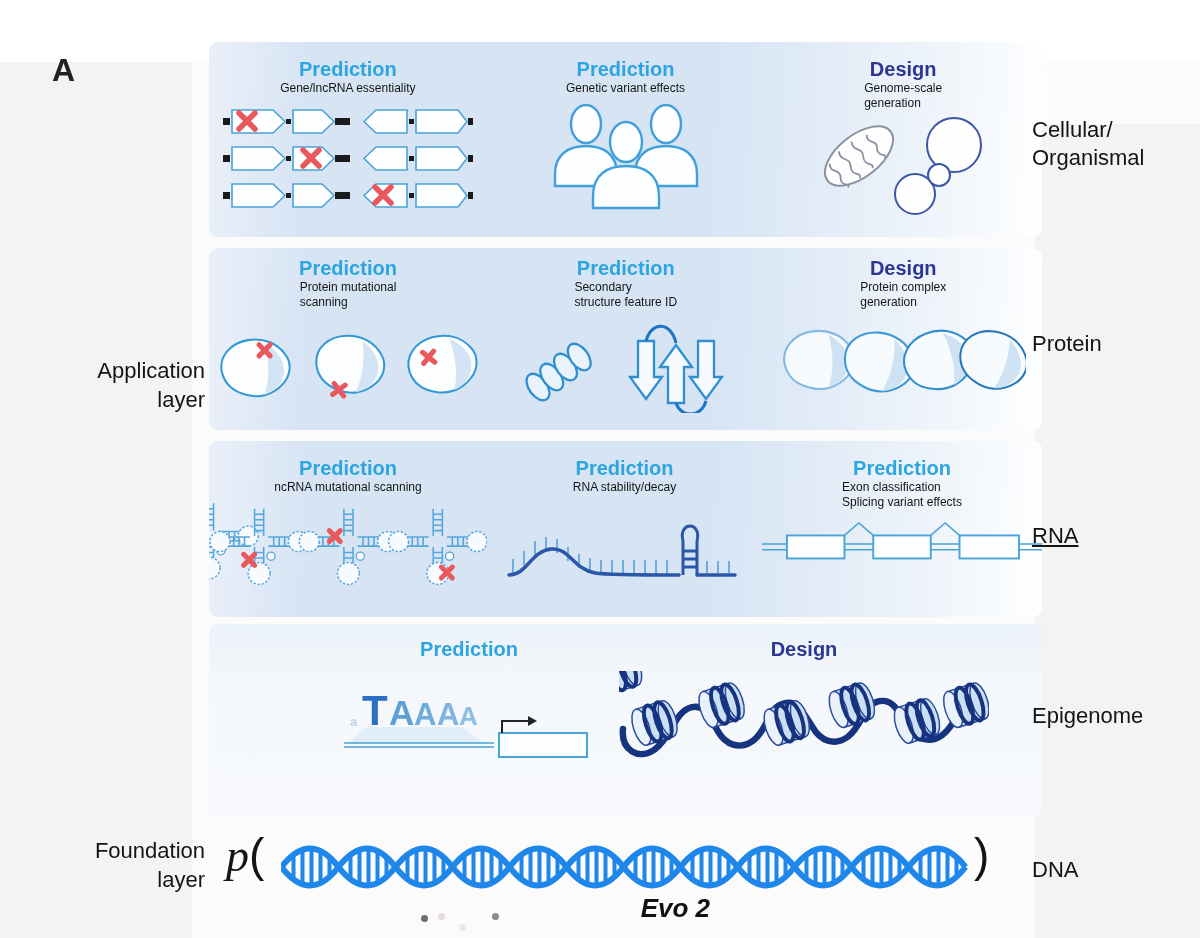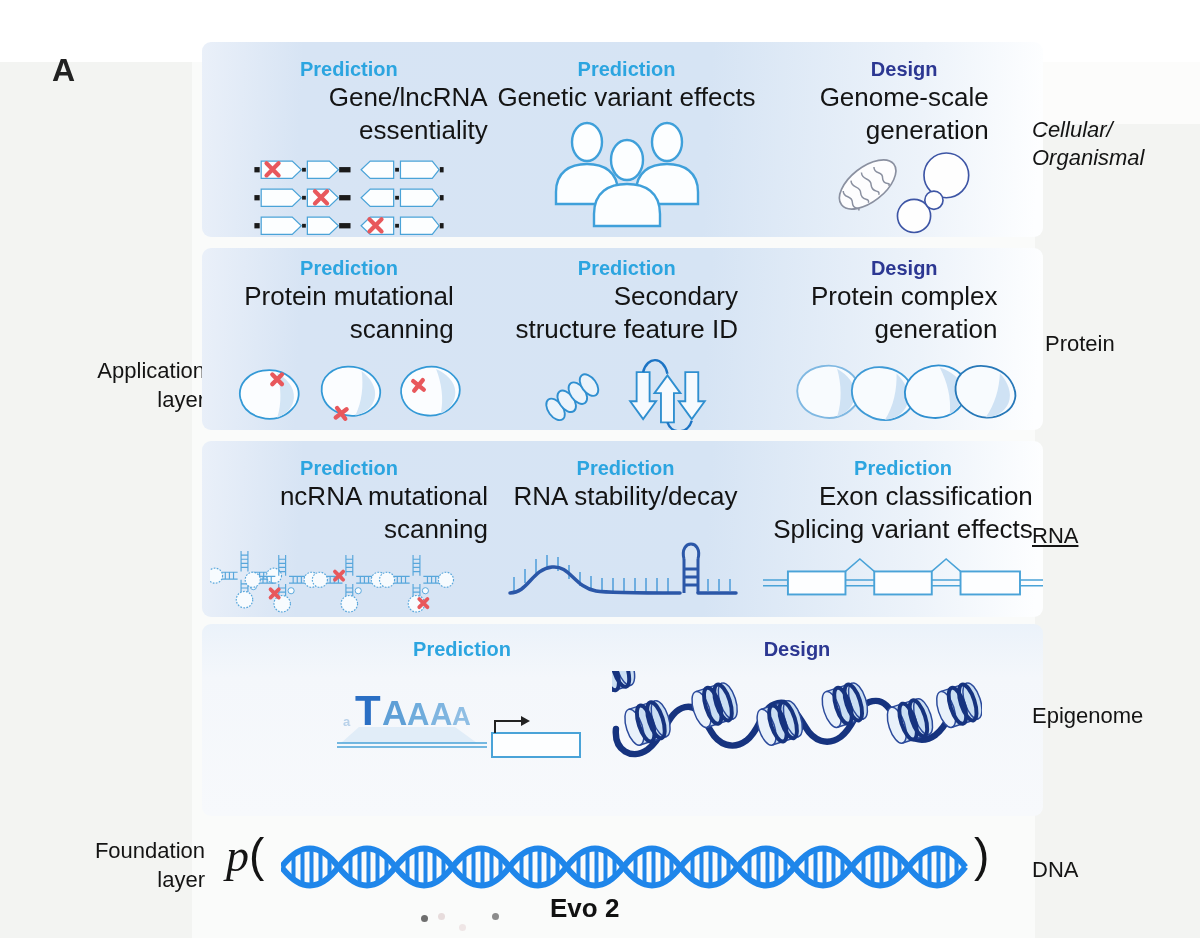--- a/index.html
+++ b/index.html
@@ -2,52 +2,52 @@
 <html><head>
 <meta charset="utf-8">
 <style>
   html,body{margin:0;padding:0;background:#fff;}
   .stage{position:relative;width:1200px;height:938px;background:#fff;
          font-family:"Liberation Sans",sans-serif;overflow:hidden;color:#141414;}
   .bg-gray{position:absolute;left:0;top:62px;width:1200px;height:876px;background:#F3F4F2;}
   .bg-mid{position:absolute;left:192px;top:62px;width:843px;height:876px;background:#FAFBFA;}
   .bg-tr{position:absolute;left:1035px;top:62px;width:165px;height:62px;background:#FCFCFB;}
 
-  .row-panel{position:absolute;left:202px;width:833px;border-radius:9px;display:flex;padding-left:8px;}
+  .row-panel{position:absolute;left:209px;width:833px;border-radius:9px;display:flex;}
   .grad-blue{background:linear-gradient(93deg,#EAF0F9 0%,#D7E4F4 12%,#D6E4F4 60%,#EDF3FA 85%,#FDFEFF 99%);}
   #row1{top:42px;height:195px;}
   #row2{top:248px;height:182px;}
   #row3{top:441px;height:176px;}
   #row4{top:624px;height:192px;background:linear-gradient(180deg,#EBF2FA 0%,#F4F7FB 28%,#F7F9FC 100%);}
 
   .cell{flex:1;display:flex;flex-direction:column;align-items:center;padding-top:16px;}
   #row2 .cell{padding-top:9px;}
   .tag{font-size:20px;font-weight:bold;line-height:1.15;}
   .tag.prediction{color:#2CA5E0;}
   .tag.design{color:#2C3792;}
-  .sub{font-size:26px;color:#141414;text-align:right;line-height:1.28;white-space:pre-line;}
+  .sub{font-size:12px;color:#141414;text-align:left;line-height:1.28;white-space:pre-line;}
   .icon{margin-top:10px;}
 
   .side-label{position:absolute;left:1032px;font-size:22px;line-height:1.28;}
-  #lbl-cellular{top:116px;font-style:italic;} #lbl-protein{top:330px;margin-left:13px;} #lbl-rna{top:522px;text-decoration:underline;}
+  #lbl-cellular{top:116px;} #lbl-protein{top:330px;} #lbl-rna{top:522px;text-decoration:underline;}
   #lbl-epigenome{top:702px;} #lbl-dna{top:856px;}
 
   .layer-label{position:absolute;left:30px;width:175px;text-align:right;
                font-size:22px;line-height:1.32;}
   #lbl-application{top:356px;} #lbl-foundation{top:836px;text-align:right;}
 
   #panel-a{position:absolute;left:52px;top:52px;font-size:32px;font-weight:bold;color:#222;}
 
   #prob-open{position:absolute;left:226px;top:828px;}
   #prob-close{position:absolute;left:974px;top:828px;}
   .psym{font-family:"Liberation Serif",serif;font-style:italic;font-size:46px;}
   .paren{font-size:46px;font-weight:400;}
   #dna-helix{position:absolute;left:281px;top:843px;}
-  #evo2{position:absolute;left:550px;top:893px;width:160px;text-align:left;
-        font-size:26px;font-weight:bold;color:#111;}
+  #evo2{position:absolute;left:550px;top:893px;width:160px;text-align:right;
+        font-size:26px;font-weight:bold;color:#111;font-style:italic;}
   .dot{position:absolute;border-radius:50%;}
   #dot1{left:421px;top:915px;width:7px;height:7px;background:#6E6E6E;}
   #dot2{left:438px;top:913px;width:7px;height:7px;background:#E7DCDC;}
   #dot3{left:459px;top:924px;width:7px;height:7px;background:#EFE6E6;}
   #dot4{left:492px;top:913px;width:7px;height:7px;background:#8C8C8C;}
 
   svg{display:block;}
   .stroke-blue{stroke:#4AA3D8;fill:#FCFEFF;stroke-width:1.6;}
   .blk{fill:#1A1A1A;stroke:none;}
   .xmark{stroke:#E8585C;stroke-width:5.5;stroke-linecap:round;fill:none;}

